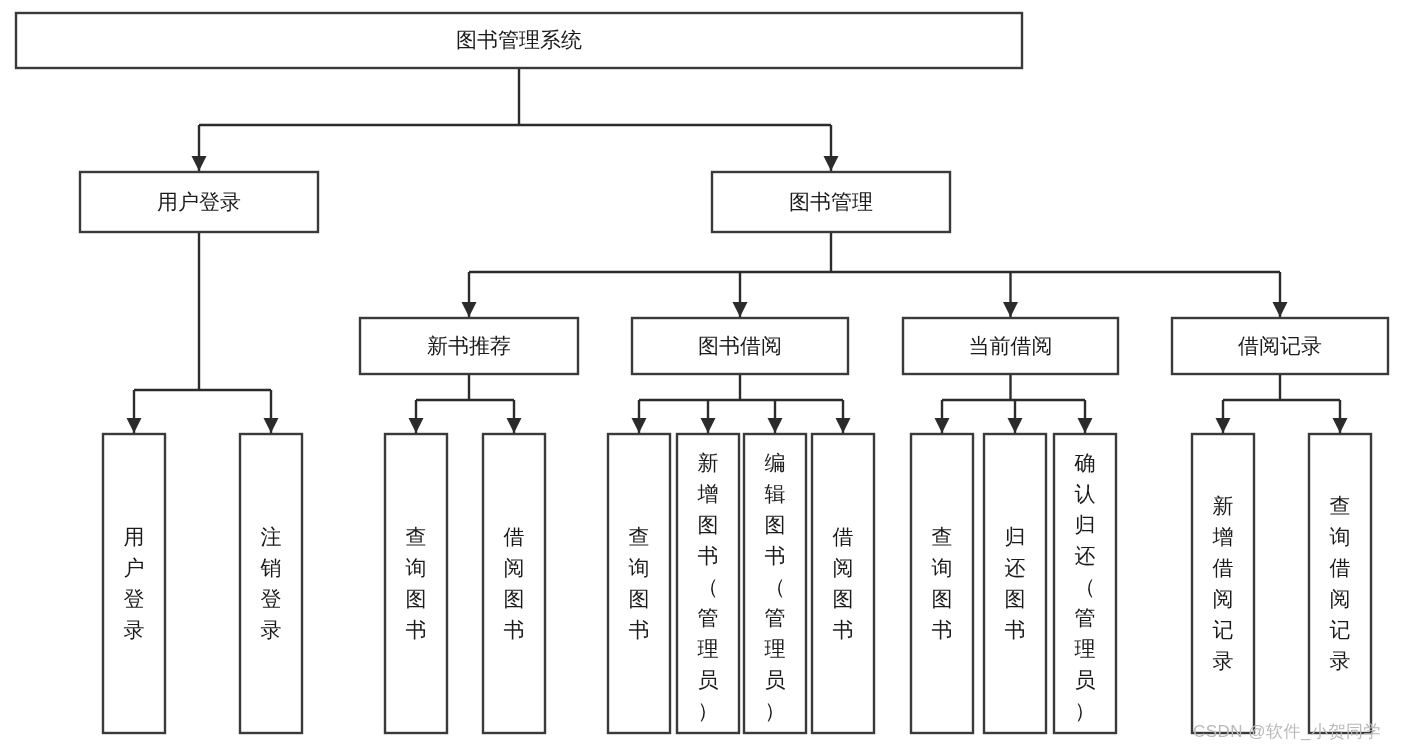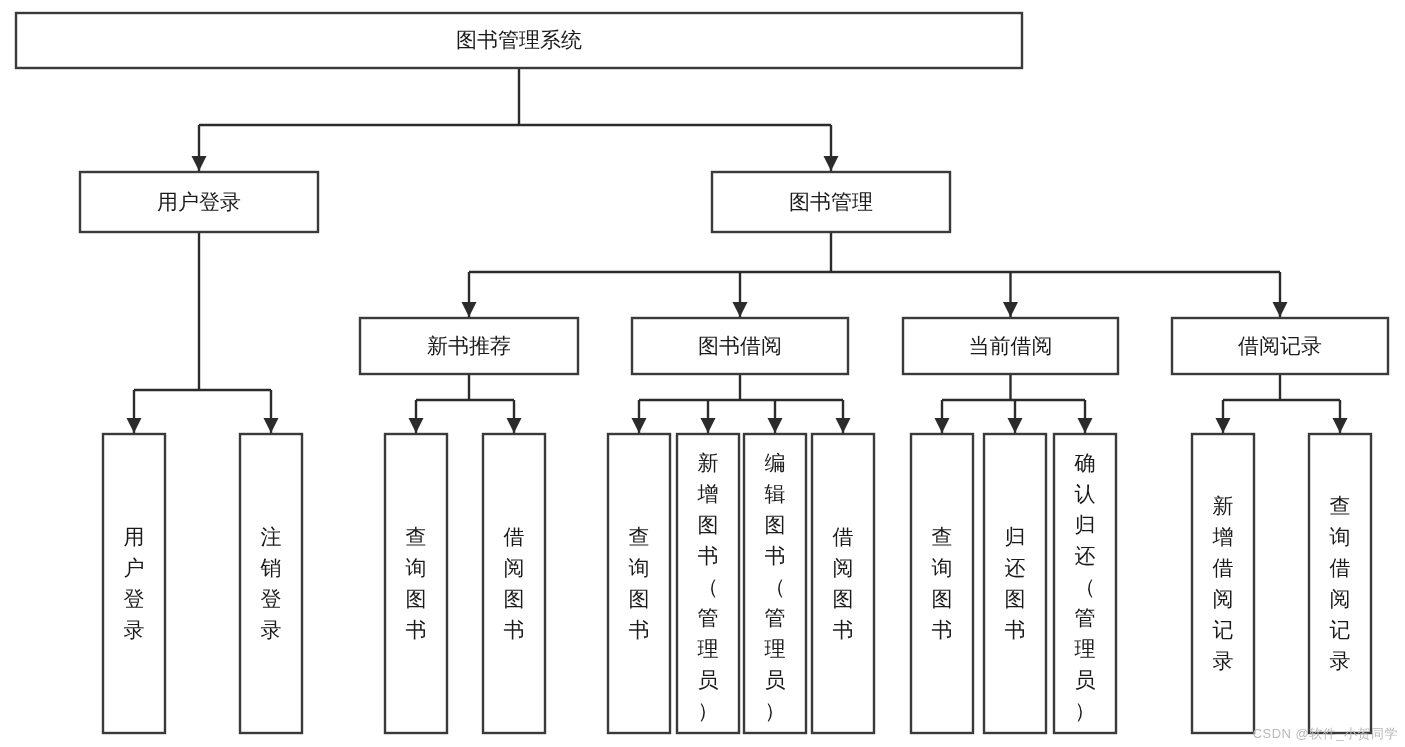--- a/index.html
+++ b/index.html
@@ -49,24 +49,24 @@
     stroke: #2b2b2b;
     stroke-width: 2.4;
     fill: none;
   }
   .arrow-head {
     fill: #2b2b2b;
     stroke: none;
   }
   .watermark {
     position: absolute;
-    right: 7px;
+    right: 24px;
     bottom: 4px;
     font-family: "Liberation Sans", "DejaVu Sans", sans-serif;
-    font-size: 13px;
+    font-size: 17px;
     color: #b9b9b9;
     letter-spacing: 0.5px;
     white-space: nowrap;
     pointer-events: none;
     user-select: none;
   }
 </style>
 </head>
 <body>
 

